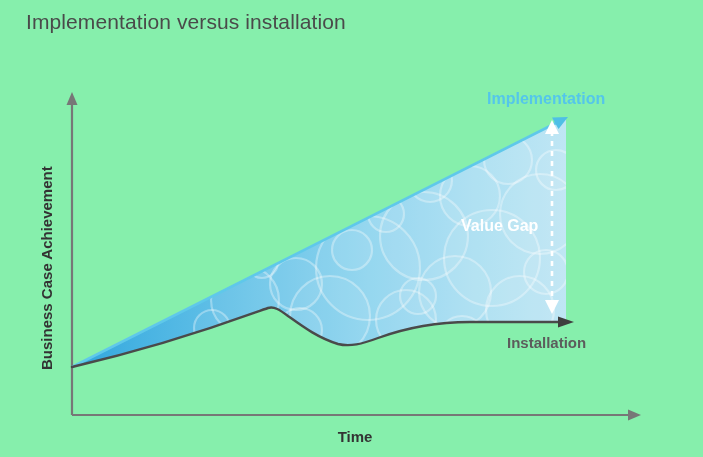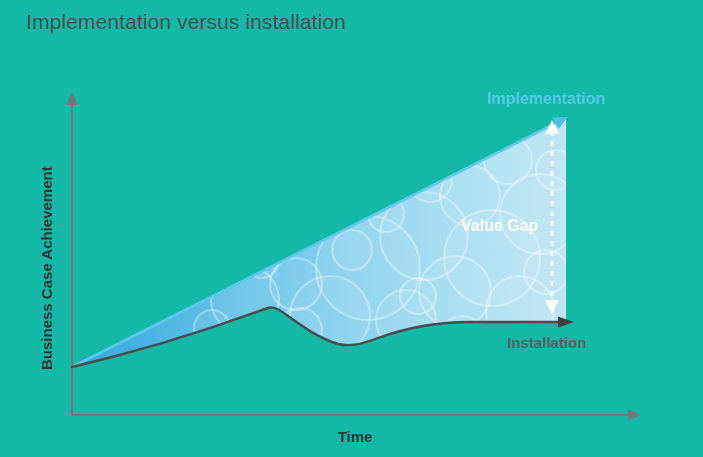--- a/index.html
+++ b/index.html
@@ -4,21 +4,21 @@
 <style>
   html, body {
     margin: 0;
     padding: 0;
     background: #ffffff;
   }
   #page {
     position: relative;
     width: 703px;
     height: 457px;
-    background: #14b8a6;
+    background: #86efac;
     overflow: hidden;
     font-family: "Liberation Sans", sans-serif;
   }
   #chart-title {
     position: absolute;
     left: 26px;
     top: 10px;
     font-size: 21px;
     font-weight: 400;
     color: #4a4a4a;

